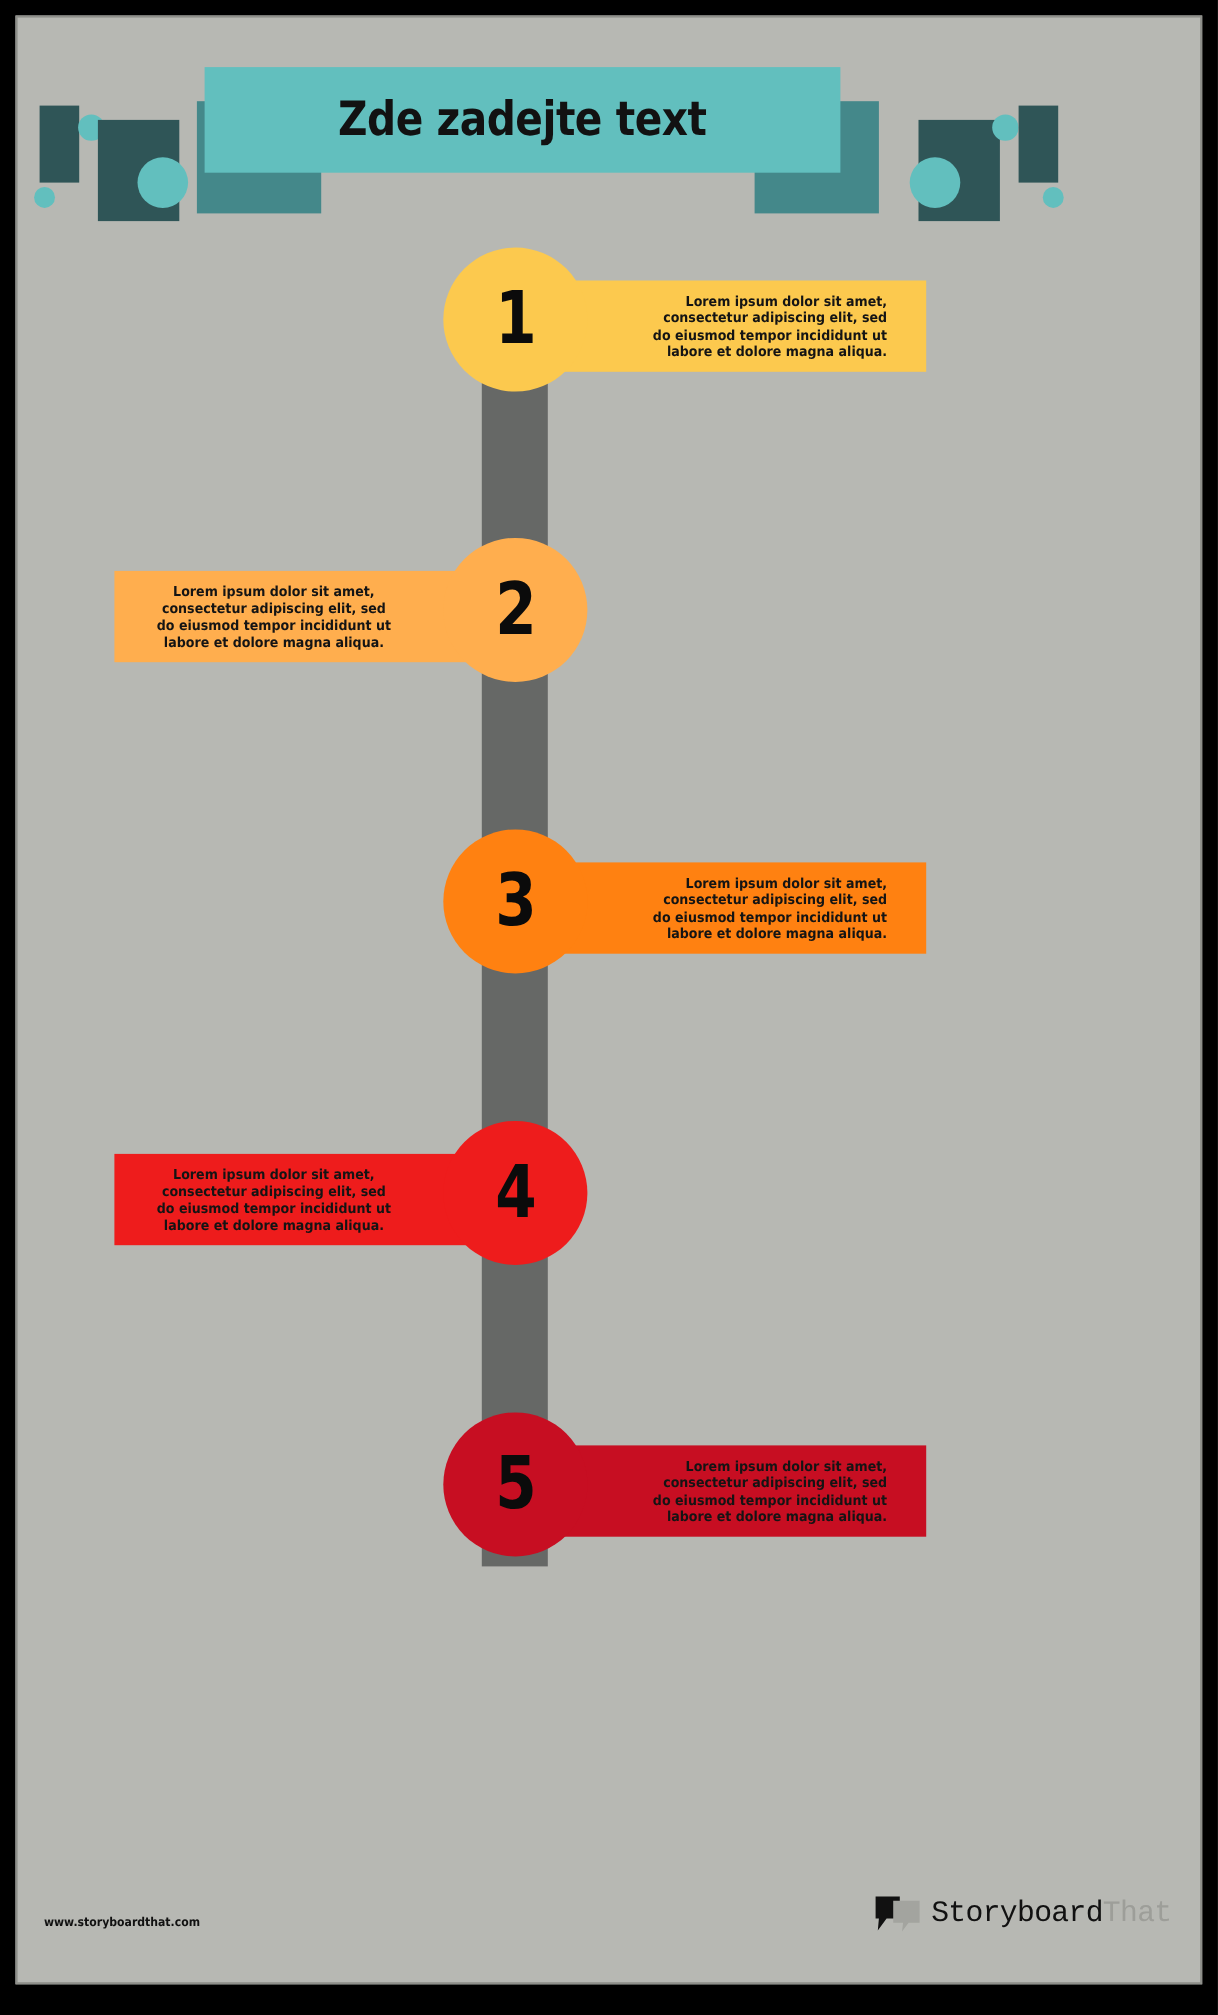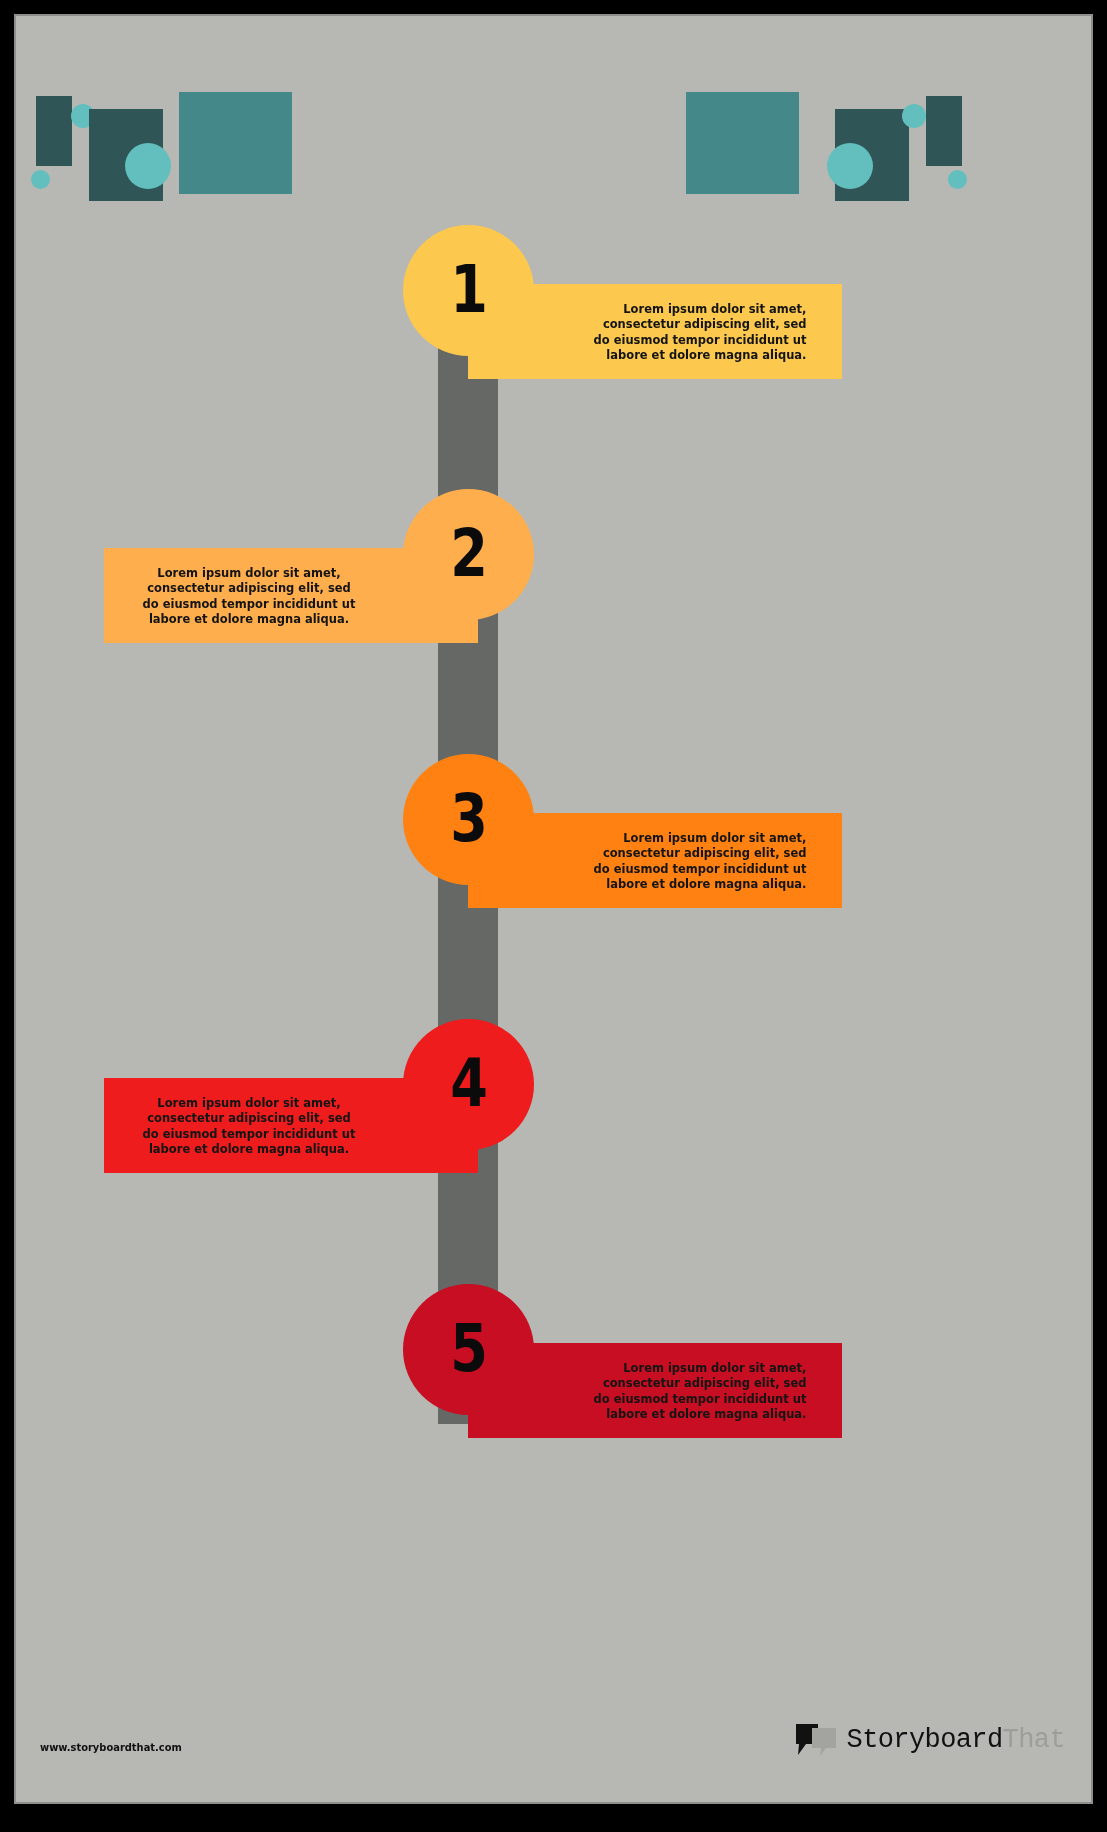--- a/index.html
+++ b/index.html
@@ -65,25 +65,24 @@
   
   .step{
     position:absolute;
     left:0; width:1079px;
     height:210px;
     z-index:3;
   }
   .step-bar{
     position:absolute;
     top:30px;
-    height:95px;
+    height:83px;
     display:flex;
     align-items:center;
     z-index:3;
-    margin-top:29px;
   }
   .step-bar.right{ left:454px; width:374px; justify-content:flex-end; }
   .step-bar.left { left:90px;  width:374px; justify-content:flex-start; }
 
   .step-text{
     font-family:"DejaVu Sans", sans-serif;
     font-weight:bold;
     font-size:12.5px;
     line-height:1.24;
     color:#141414;
@@ -165,20 +164,23 @@
 
   <div>
     <div class="deco-rect" style="left:672px; top:78px; width:113px; height:102px; background:#44888a;"></div>
     <div class="deco-rect" style="left:821px; top:95px; width:74px; height:92px; background:#2f5557;"></div>
     <div class="deco-circle" style="left:813px; top:129px; width:46px; height:46px; background:#62bfbe;"></div>
     <div class="deco-circle" style="left:888px; top:90px; width:24px; height:24px; background:#62bfbe;"></div>
     <div class="deco-rect" style="left:912px; top:82px; width:36px; height:70px; background:#2f5557;"></div>
     <div class="deco-circle" style="left:934px; top:156px; width:19px; height:19px; background:#62bfbe;"></div>
   </div>
 
+  <div id="title-banner">
+    <span id="title-text">Zde zadejte text</span>
+  </div>
 
   <div id="spine"></div>
 
   <div class="step" style="top:211px;">
     <div class="step-bar right" style="background:#fcc94e;">
       <div class="step-text">Lorem ipsum dolor sit amet, consectetur adipiscing elit, sed do eiusmod tempor incididunt ut labore et dolore magna aliqua.</div>
     </div>
     <div class="step-circle" style="background:#fcc94e;">
       <span class="step-num">1</span>
     </div>

